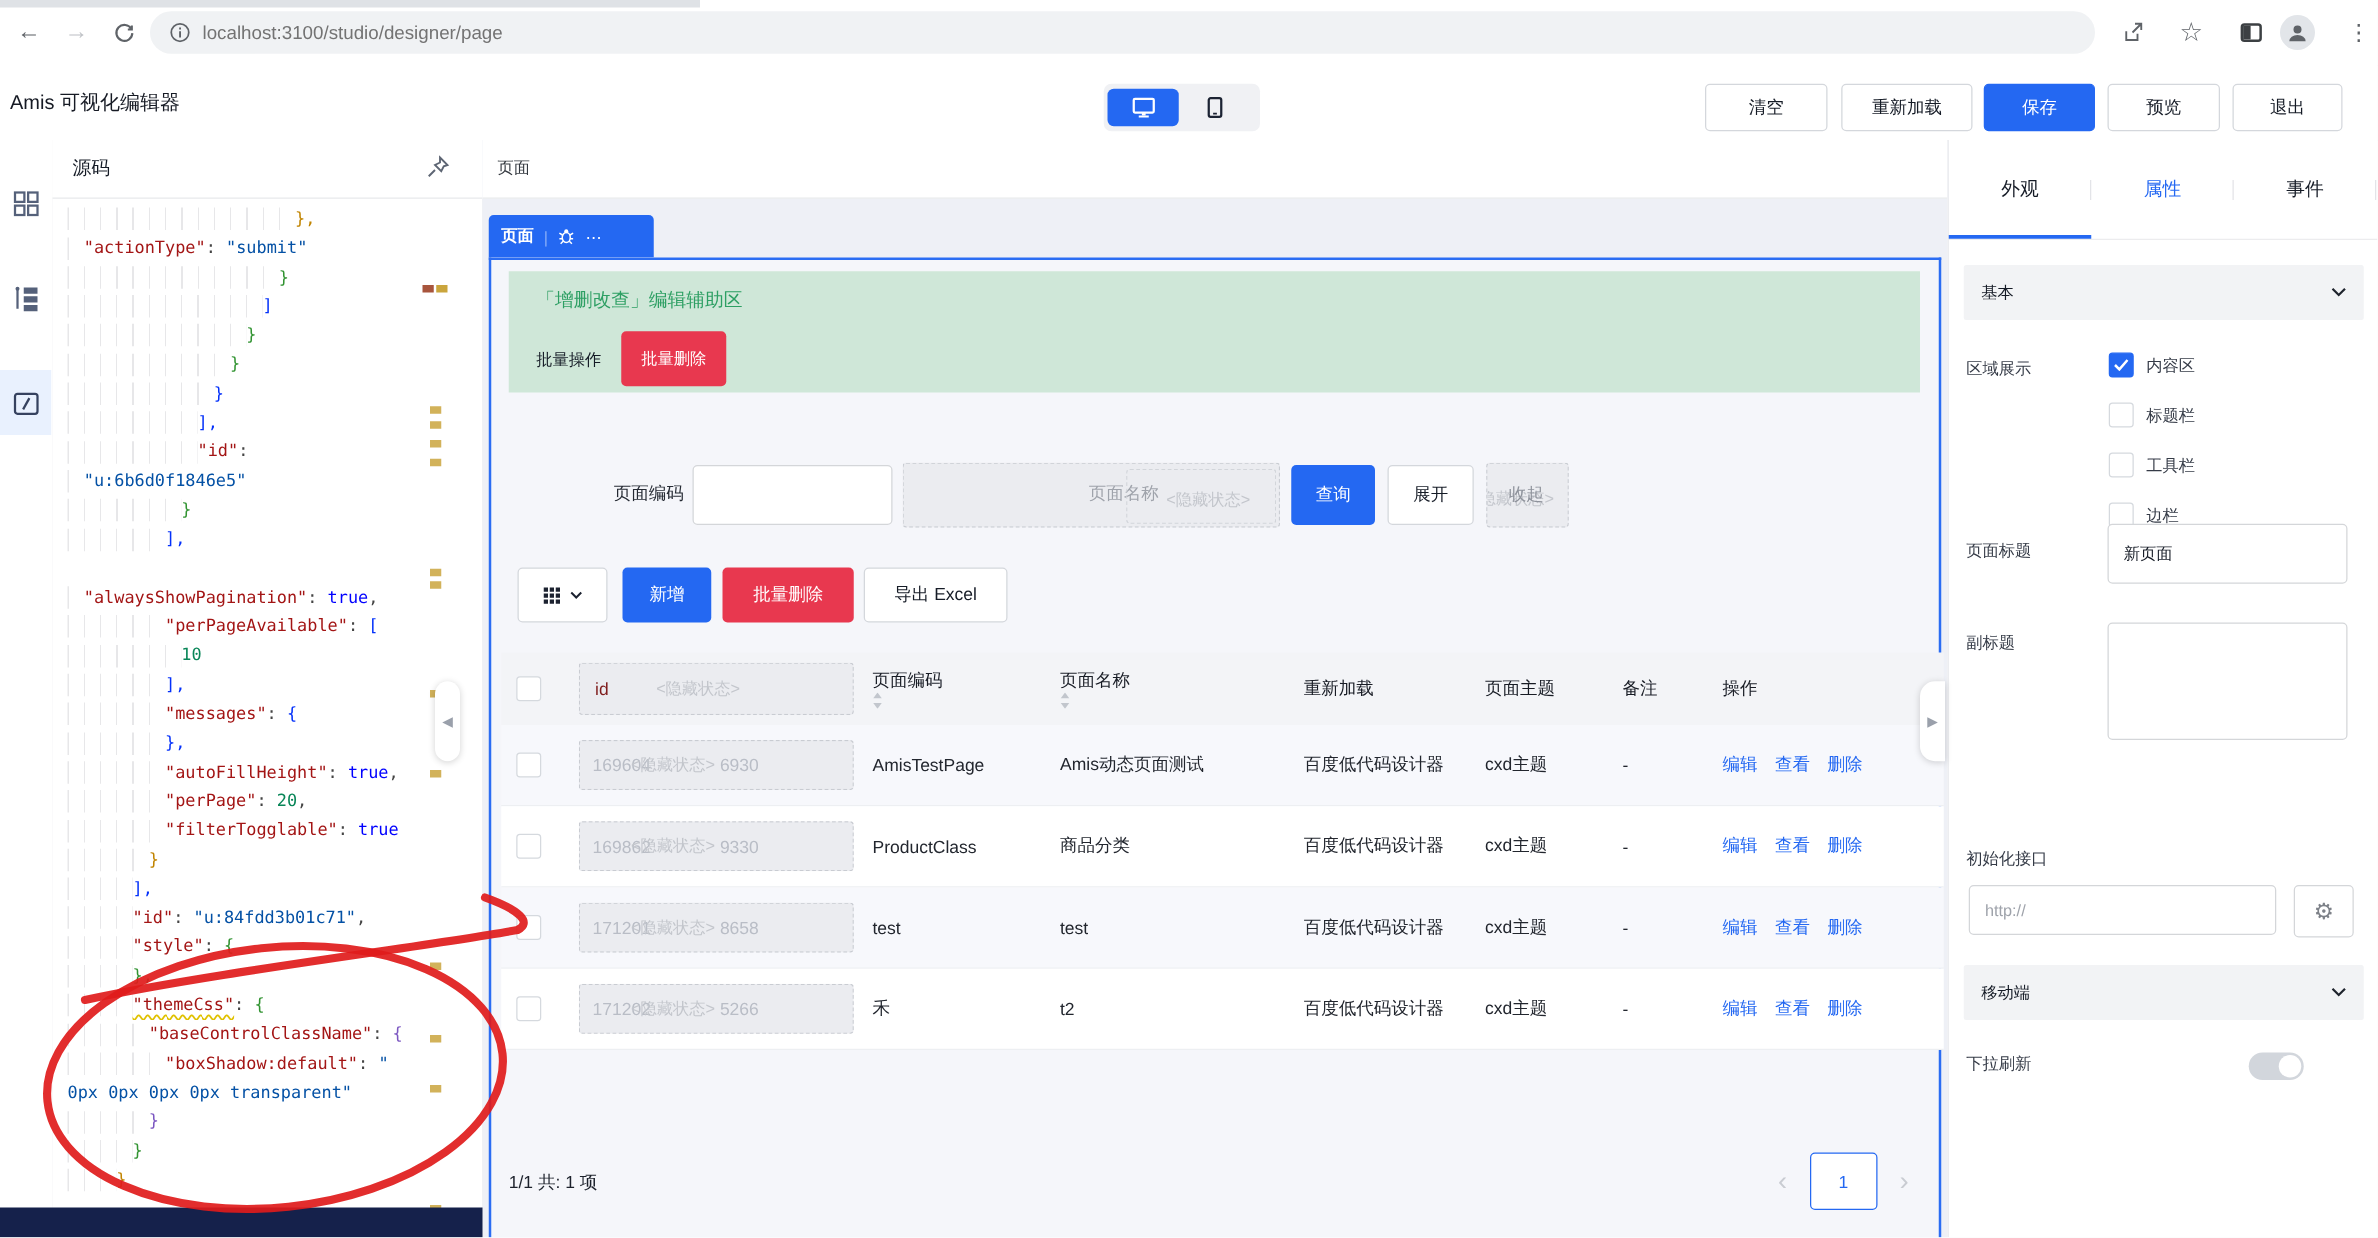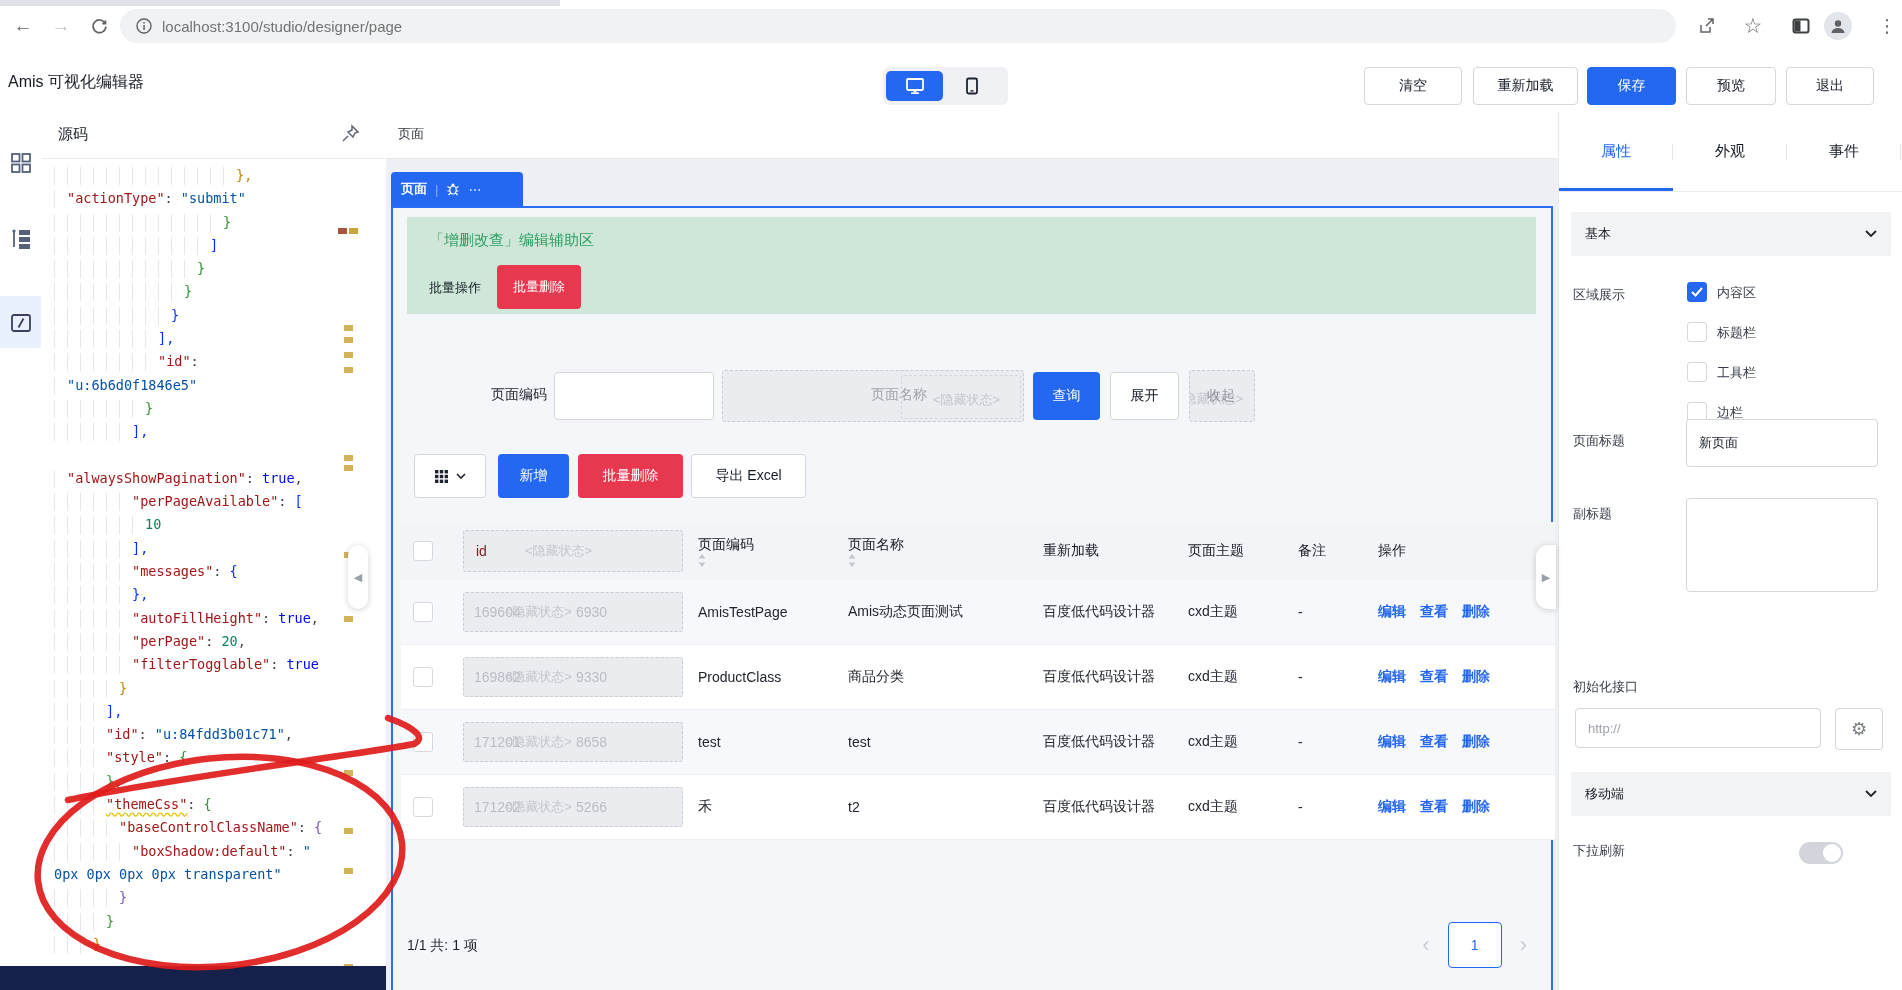--- a/index.html
+++ b/index.html
@@ -74,21 +74,21 @@
 
   #table{position:absolute;left:8px;top:314px;width:1154px;}
   .trow{display:grid;grid-template-columns:62px 235px 150px 195px 145px 110px 80px auto;align-items:center;}
   #thead{height:58px;background:#f3f4f7;font-size:14px;color:#181c25;}
   .tbody-row{height:64px;background:#fff;border-bottom:1px solid #edeff2;font-size:14px;color:#22262e;}
   .tbody-row.alt{background:#f7f8fc;}
   .cb{width:18px;height:18px;border:1px solid #d5d9de;border-radius:3px;background:#fff;margin-left:12px;cursor:pointer;}
   .idbox{position:relative;width:218px;height:38px;background:#ebecf0;border:1px dashed #c9ccd2;border-radius:3px;
     display:flex;align-items:center;overflow:hidden;}
   .iddigits{color:#b9bdc6;font-size:14px;}
-  .alink{color:#2468f2;margin-right:14px;cursor:pointer;font-weight:bold;}
+  .alink{color:#2468f2;margin-right:14px;cursor:pointer;}
   #tfoot{position:absolute;left:14px;top:714px;width:1140px;height:46px;font-size:14px;color:#1c212b;}
   #pager{position:absolute;right:20px;top:0;display:flex;align-items:center;gap:18px;}
   #page-num{width:52px;height:44px;border:1px solid #2468f2;border-radius:4px;background:#fff;color:#2468f2;
     display:flex;align-items:center;justify-content:center;font-size:14px;}
   .pgarrow{color:#c9ccd2;font-size:22px;cursor:pointer;}
 
   
   #inspector{left:1558px;top:112px;width:344px;height:878px;background:#fff;border-left:1px solid #e6e8ec;}
   #insp-tabs{position:absolute;left:0;top:0;width:344px;height:79px;border-bottom:1px solid #ececee;display:flex;}
   .insp-tab{width:114px;display:flex;align-items:center;justify-content:center;font-size:15px;color:#151b26;cursor:pointer;position:relative;}
@@ -463,22 +463,22 @@
           <span class="pgarrow">‹</span>
           <div id="page-num">1</div>
           <span class="pgarrow">›</span>
         </div>
       </div>
     </div>
   </div>
 
   <div class="abs" id="inspector">
     <div id="insp-tabs">
+      <div class="insp-tab">外观</div>
       <div class="insp-tab active">属性</div>
-      <div class="insp-tab">外观</div>
       <div class="insp-tab">事件</div>
       <div id="tab-underline"></div>
     </div>
 
     <div class="sectbar" style="top:100px">
       <span>基本</span>
       <svg width="12" height="8" viewBox="0 0 12 8">
           <path d="M1 1l5 5 5-5" fill="none" stroke="#20252e" stroke-width="1.8"></path>
         </svg>
     </div>

